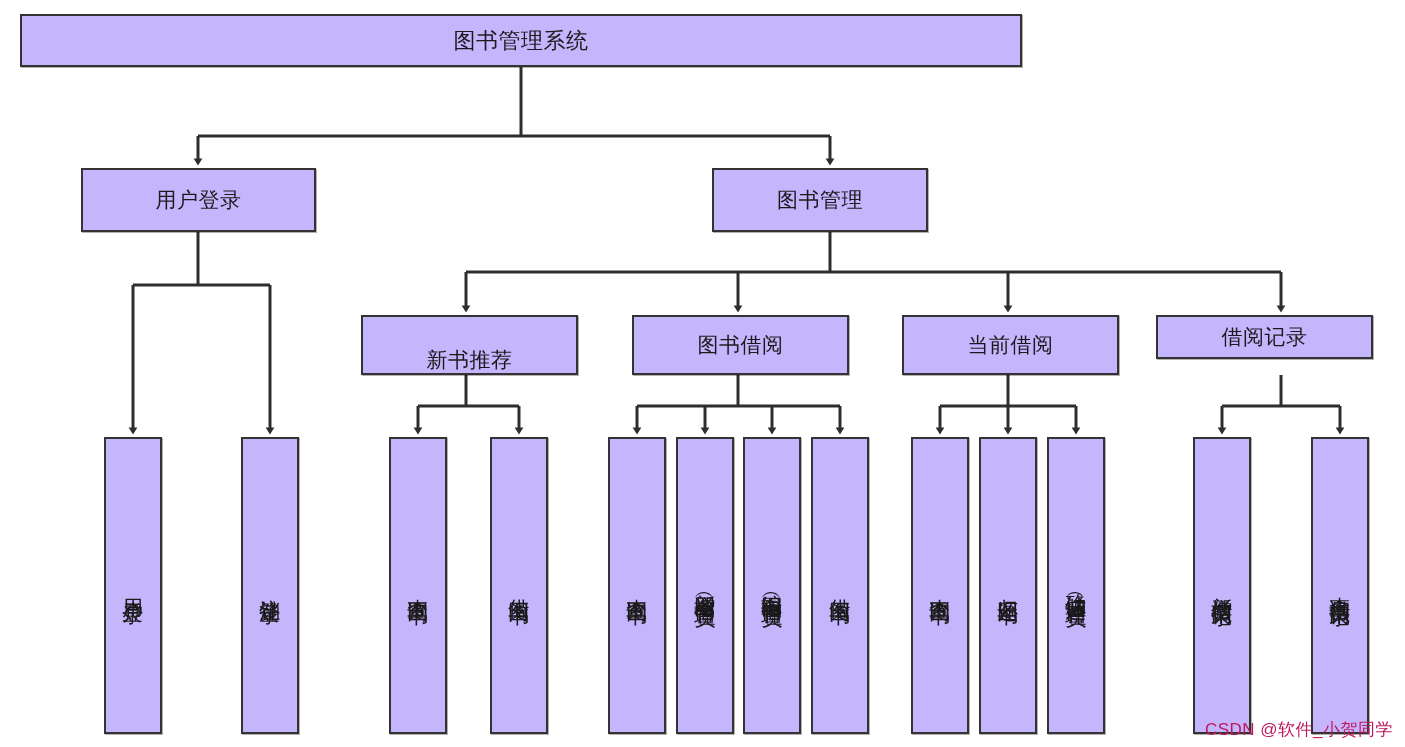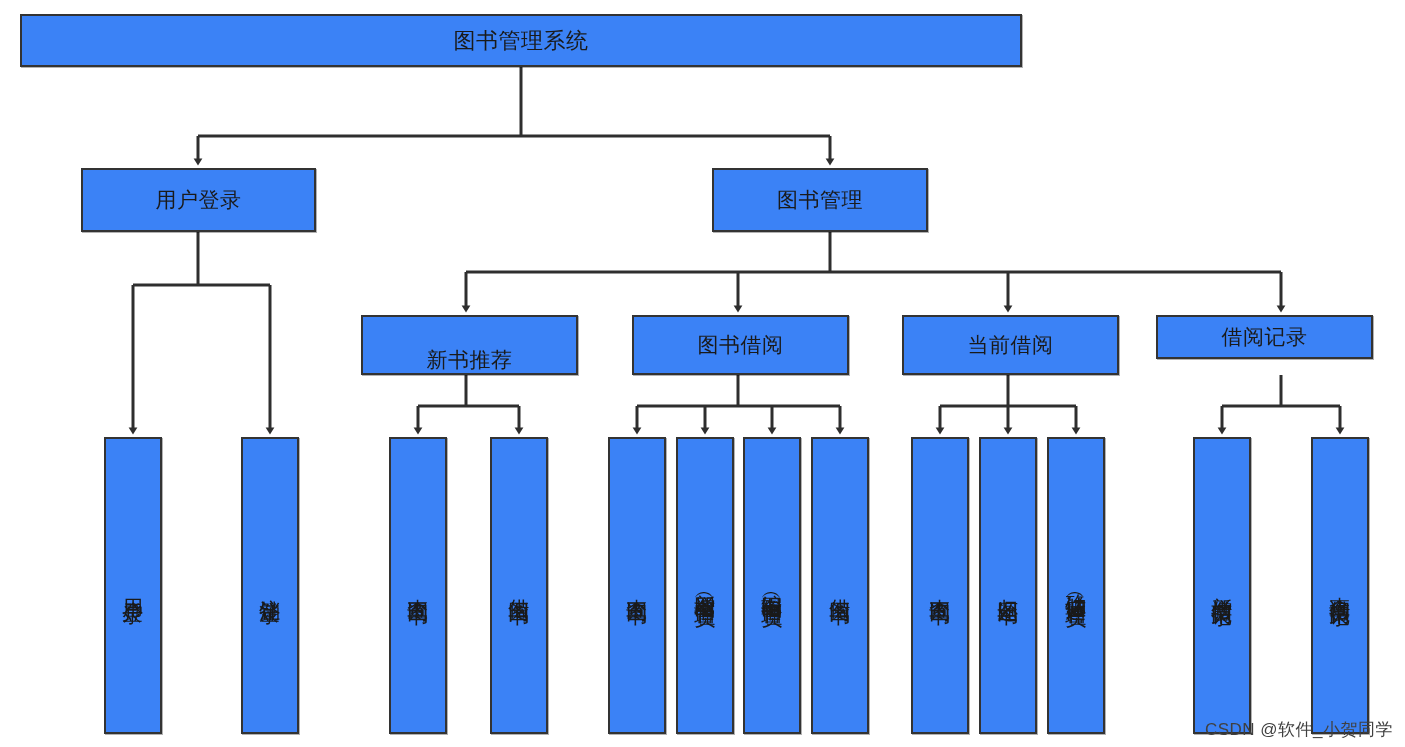--- a/index.html
+++ b/index.html
@@ -21,21 +21,21 @@
   }
   #edges {
     position: absolute;
     left: 0; top: 0;
     width: 1405px; height: 747px;
     pointer-events: none;
   }
   .node {
     position: absolute;
     border: 2px solid #333333;
-    background: #3b82f6;
+    background: #c4b5fd;
     display: flex;
     align-items: center;
     justify-content: center;
     box-shadow: 1px 1px 0 rgba(0,0,0,0.30);
     color: #1a1a1a;
   }
   .node .lbl {
     font-size: 21px;
     line-height: 1.25;
     letter-spacing: 0.5px;
@@ -56,21 +56,21 @@
     letter-spacing: 2px;
     white-space: normal;
     max-height: 100%;
     text-align: center;
   }
   #watermark {
     position: absolute;
     right: 12px;
     bottom: 6px;
     font-size: 17px;
-    color: #404040;
+    color: #be185d;
     letter-spacing: 0.5px;
     white-space: nowrap;
     user-select: none;
   }
 </style>
 </head>
 <body>
 
 <div id="canvas">
 

